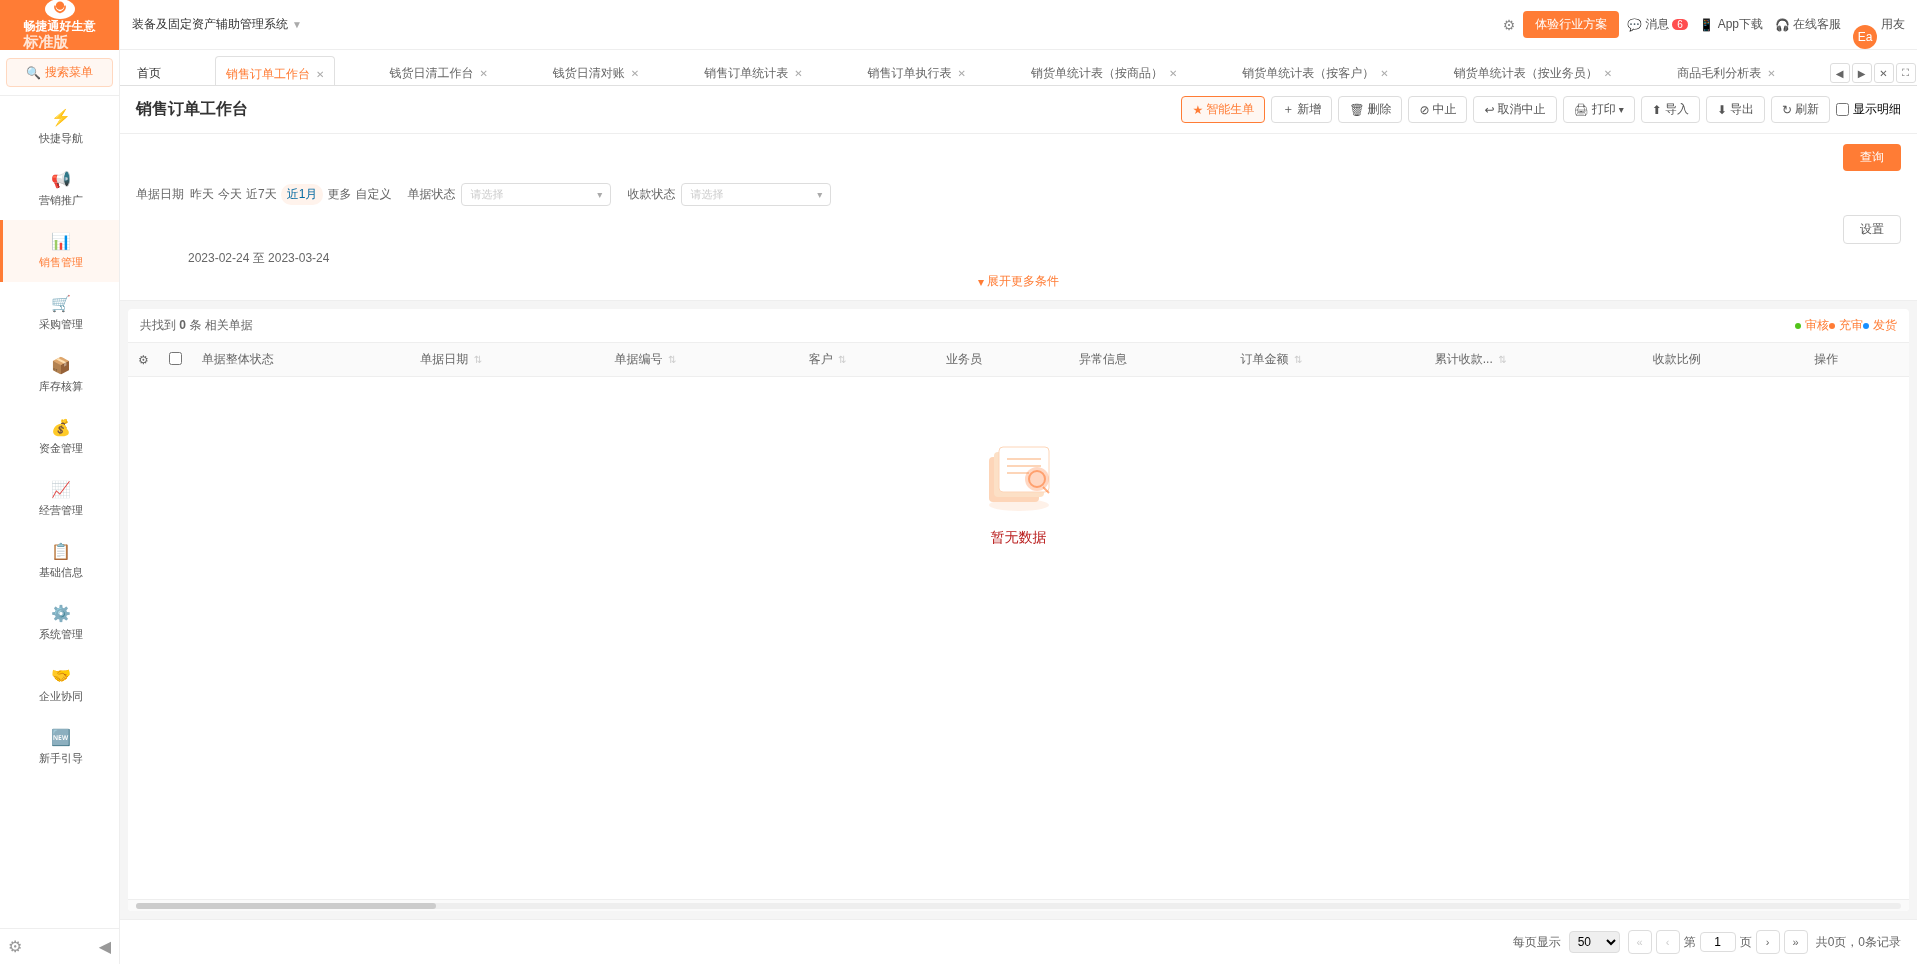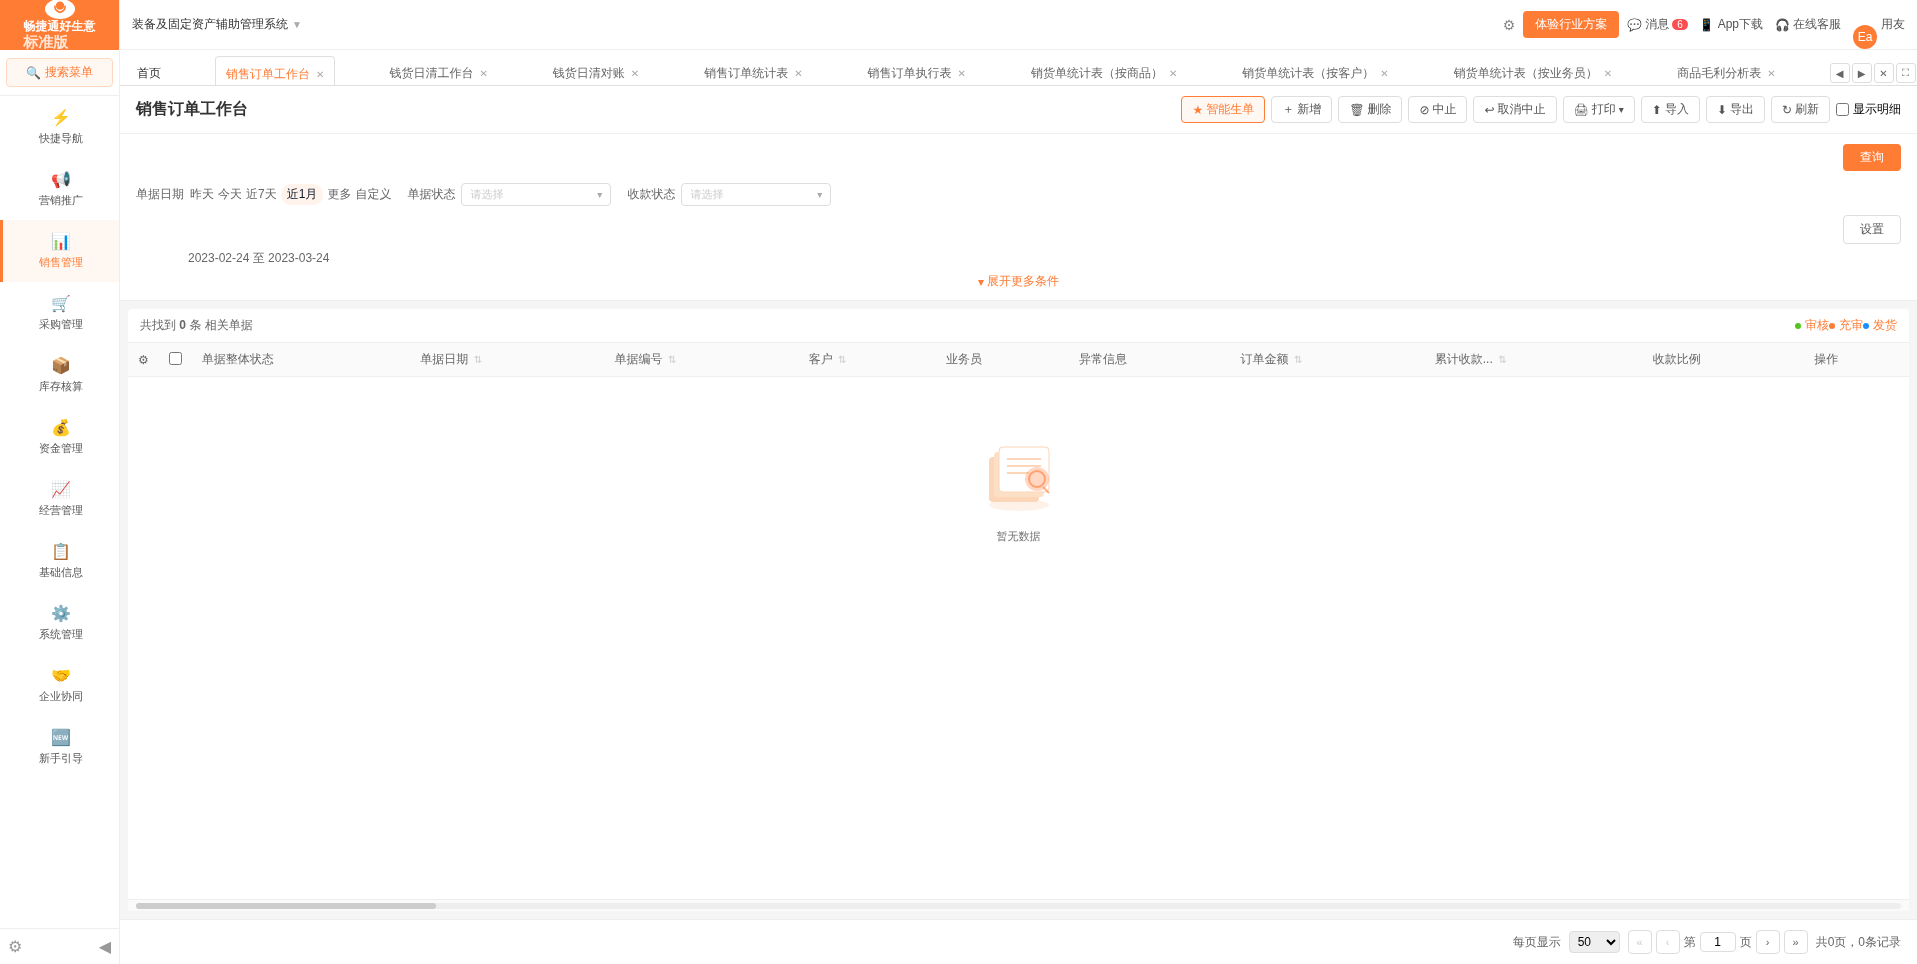--- a/index.html
+++ b/index.html
@@ -62,21 +62,21 @@
     .filter-tab.active { color: #ff7c35; border-bottom-color: #ff7c35; }
     .filter-tab .badge-red { background: #ff4d4f; color: #fff; border-radius: 10px; padding: 0 4px; font-size: 10px; margin-left: 2px; }
 
     
     .search-bar { background: #fff; padding: 10px 16px; border-bottom: 1px solid #eee; }
     .search-row { display: flex; align-items: center; gap: 16px; margin-bottom: 6px; }
     .search-field { display: flex; align-items: center; gap: 6px; }
     .search-field-label { color: #666; white-space: nowrap; font-size: 12px; }
     .date-filter { display: flex; align-items: center; gap: 4px; font-size: 12px; }
     .date-option { color: #666; cursor: pointer; }
-    .date-option.active { color: #0f172a; background: #fff3ec; padding: 2px 6px; border-radius: 10px; }
+    .date-option.active { color: #0369a1; background: #fff3ec; padding: 2px 6px; border-radius: 10px; }
     .search-select { display: flex; align-items: center; border: 1px solid #ddd; border-radius: 4px; padding: 3px 8px; gap: 4px; min-width: 150px; color: #999; cursor: pointer; }
     .search-select-arrow { color: #aaa; font-size: 10px; margin-left: auto; }
     .expand-btn { color: #ff7c35; cursor: pointer; display: flex; align-items: center; gap: 3px; font-size: 12px; margin: 0 auto; }
     .search-actions { display: flex; flex-direction: column; gap: 4px; margin-left: auto; }
     .btn-query { background: #ff7c35; border: none; color: #fff; padding: 5px 16px; border-radius: 4px; cursor: pointer; font-size: 12px; }
     .btn-setting { background: #fff; border: 1px solid #ddd; color: #555; padding: 5px 16px; border-radius: 4px; cursor: pointer; font-size: 12px; margin-top: 40px; }
 
     
     .table-area { background: #fff; flex: 1; margin: 8px; border-radius: 4px; overflow: hidden; display: flex; flex-direction: column; }
     .table-toolbar { padding: 8px 12px; display: flex; align-items: center; justify-content: space-between; border-bottom: 1px solid #eee; }
@@ -92,21 +92,21 @@
     
     .data-table { width: 100%; border-collapse: collapse; }
     .data-table th { background: #fafafa; color: #666; font-weight: normal; padding: 8px 10px; border-bottom: 1px solid #eee; text-align: left; white-space: nowrap; font-size: 12px; }
     .data-table th .sort-icon { color: #ccc; font-size: 10px; margin-left: 2px; }
     .th-checkbox { width: 30px; }
     .th-settings { width: 30px; }
 
     
     .empty-state { display: flex; flex-direction: column; align-items: center; justify-content: center; flex: 1; padding: 60px 0; }
     .empty-icon { width: 100px; height: 80px; position: relative; margin-bottom: 12px; }
-    .empty-text { color: #737373; font-size: 11px; }
+    .empty-text { color: #b91c1c; font-size: 14px; }
 
     
     .pagination { padding: 10px 16px; border-top: 1px solid #eee; display: flex; align-items: center; justify-content: flex-end; gap: 8px; background: #fff; }
     .page-size-select { display: flex; align-items: center; gap: 8px; color: #666; }
     .page-size-select select { border: 1px solid #ddd; border-radius: 4px; padding: 2px 4px; }
     .page-nav { display: flex; align-items: center; gap: 4px; }
     .page-nav-btn { width: 24px; height: 24px; border: 1px solid #ddd; border-radius: 4px; display: flex; align-items: center; justify-content: center; cursor: pointer; color: #666; background: #fff; font-size: 11px; }
     .page-nav-btn:disabled { color: #ccc; cursor: not-allowed; }
     .page-input { width: 36px; border: 1px solid #ddd; border-radius: 4px; text-align: center; padding: 2px 4px; }
     .page-info { color: #666; }

